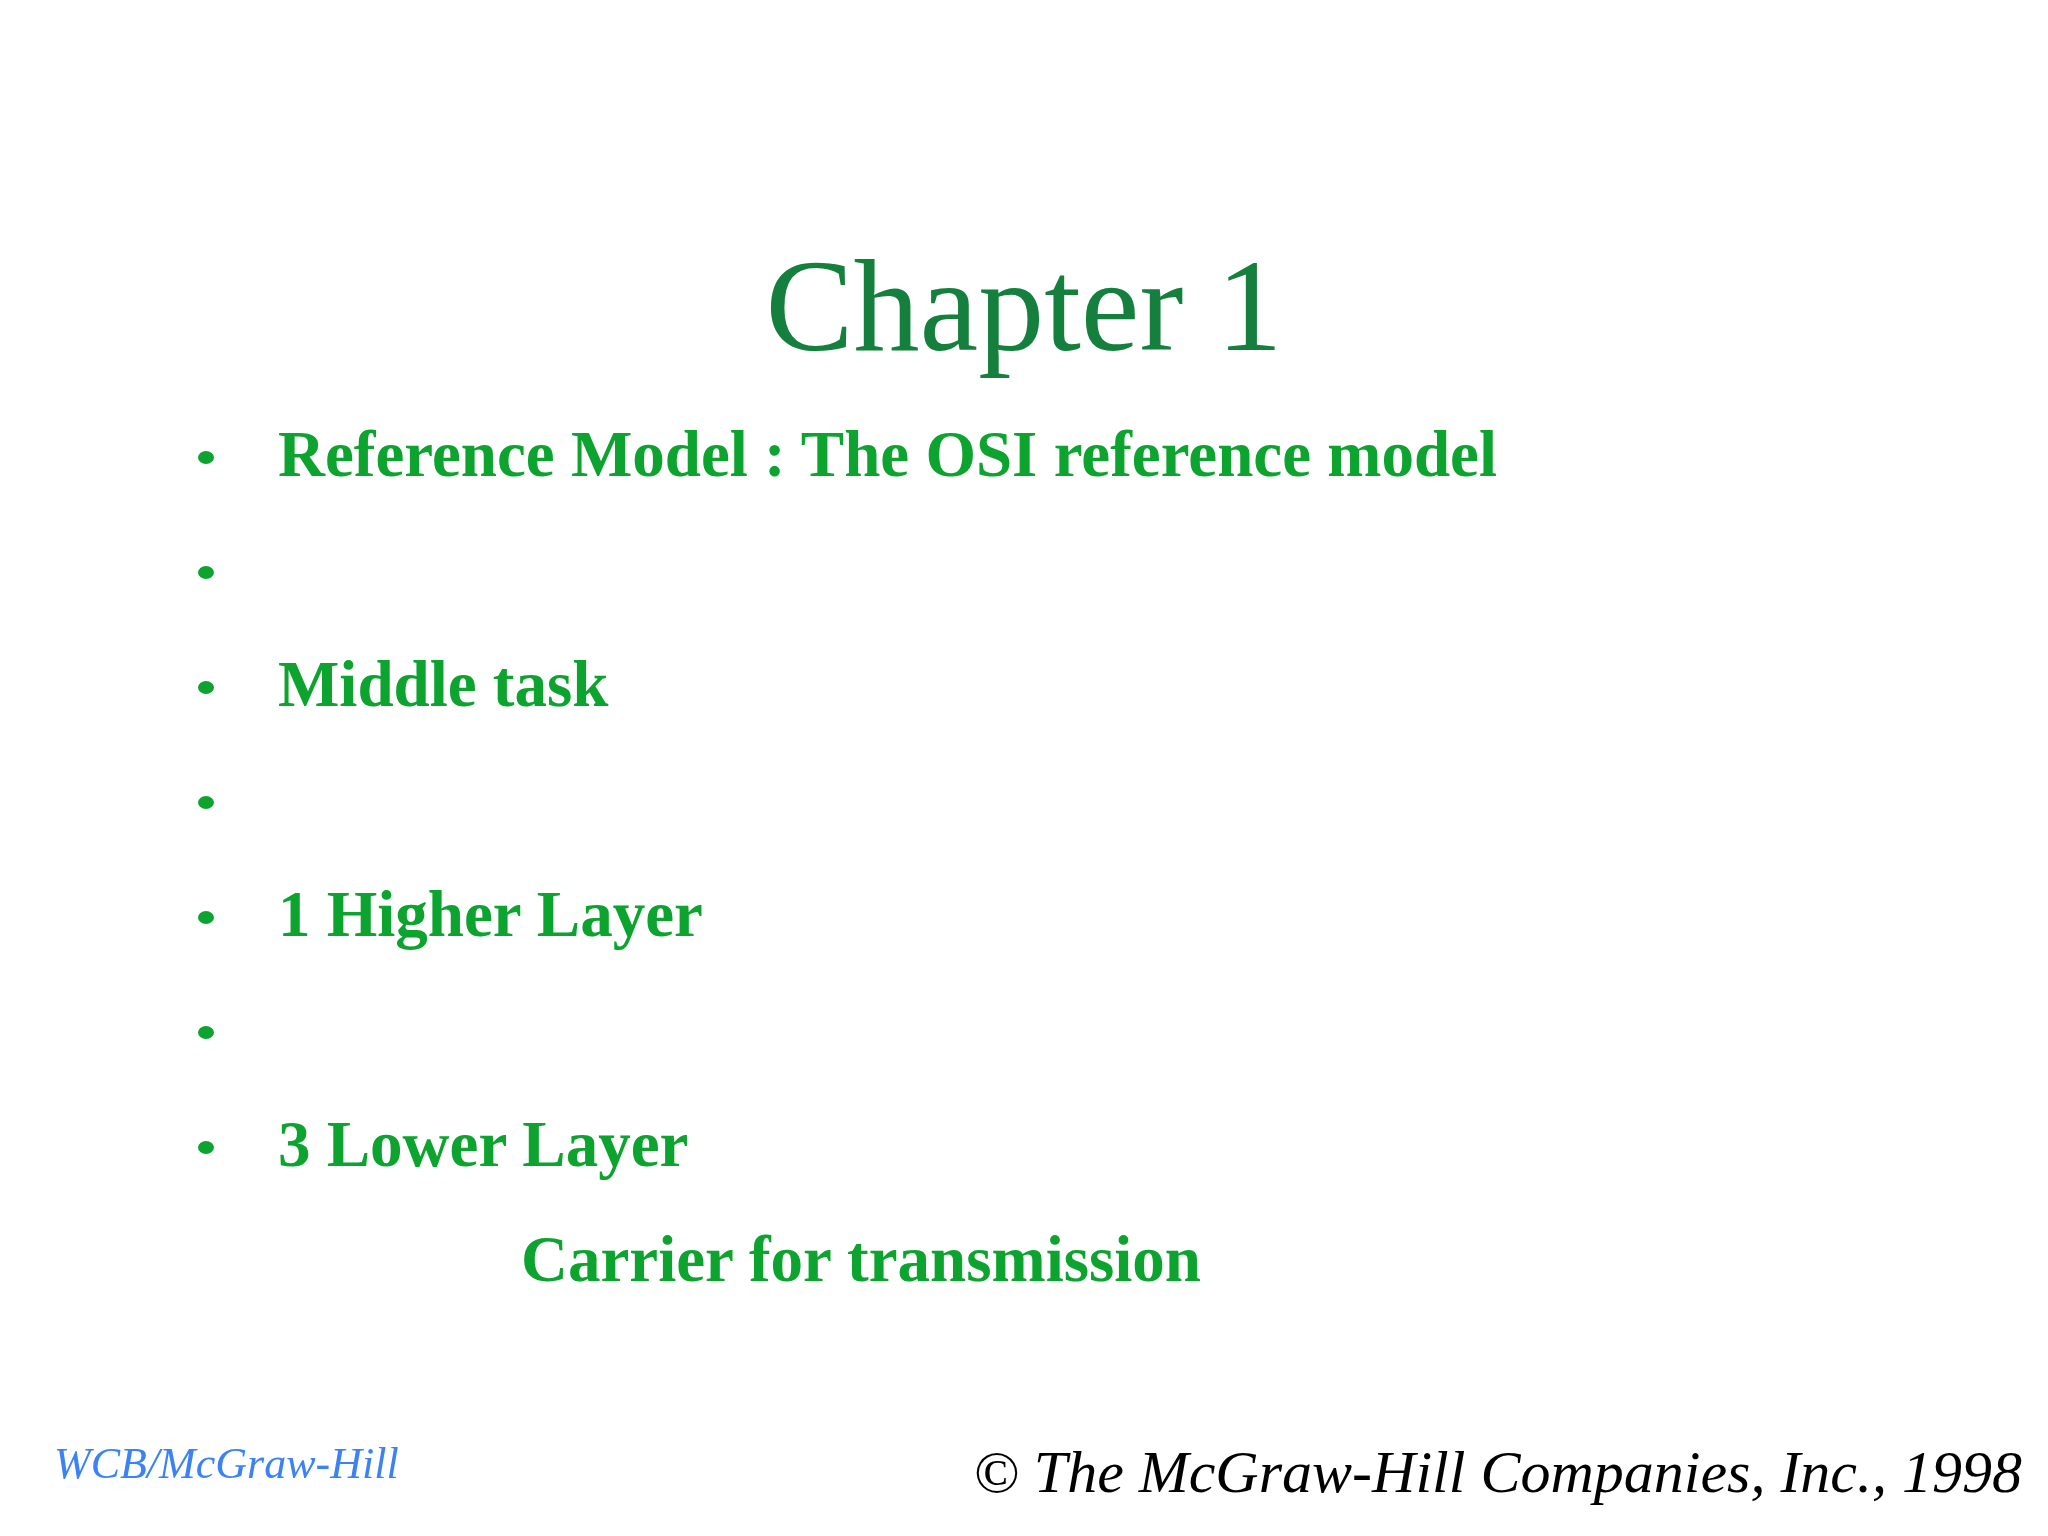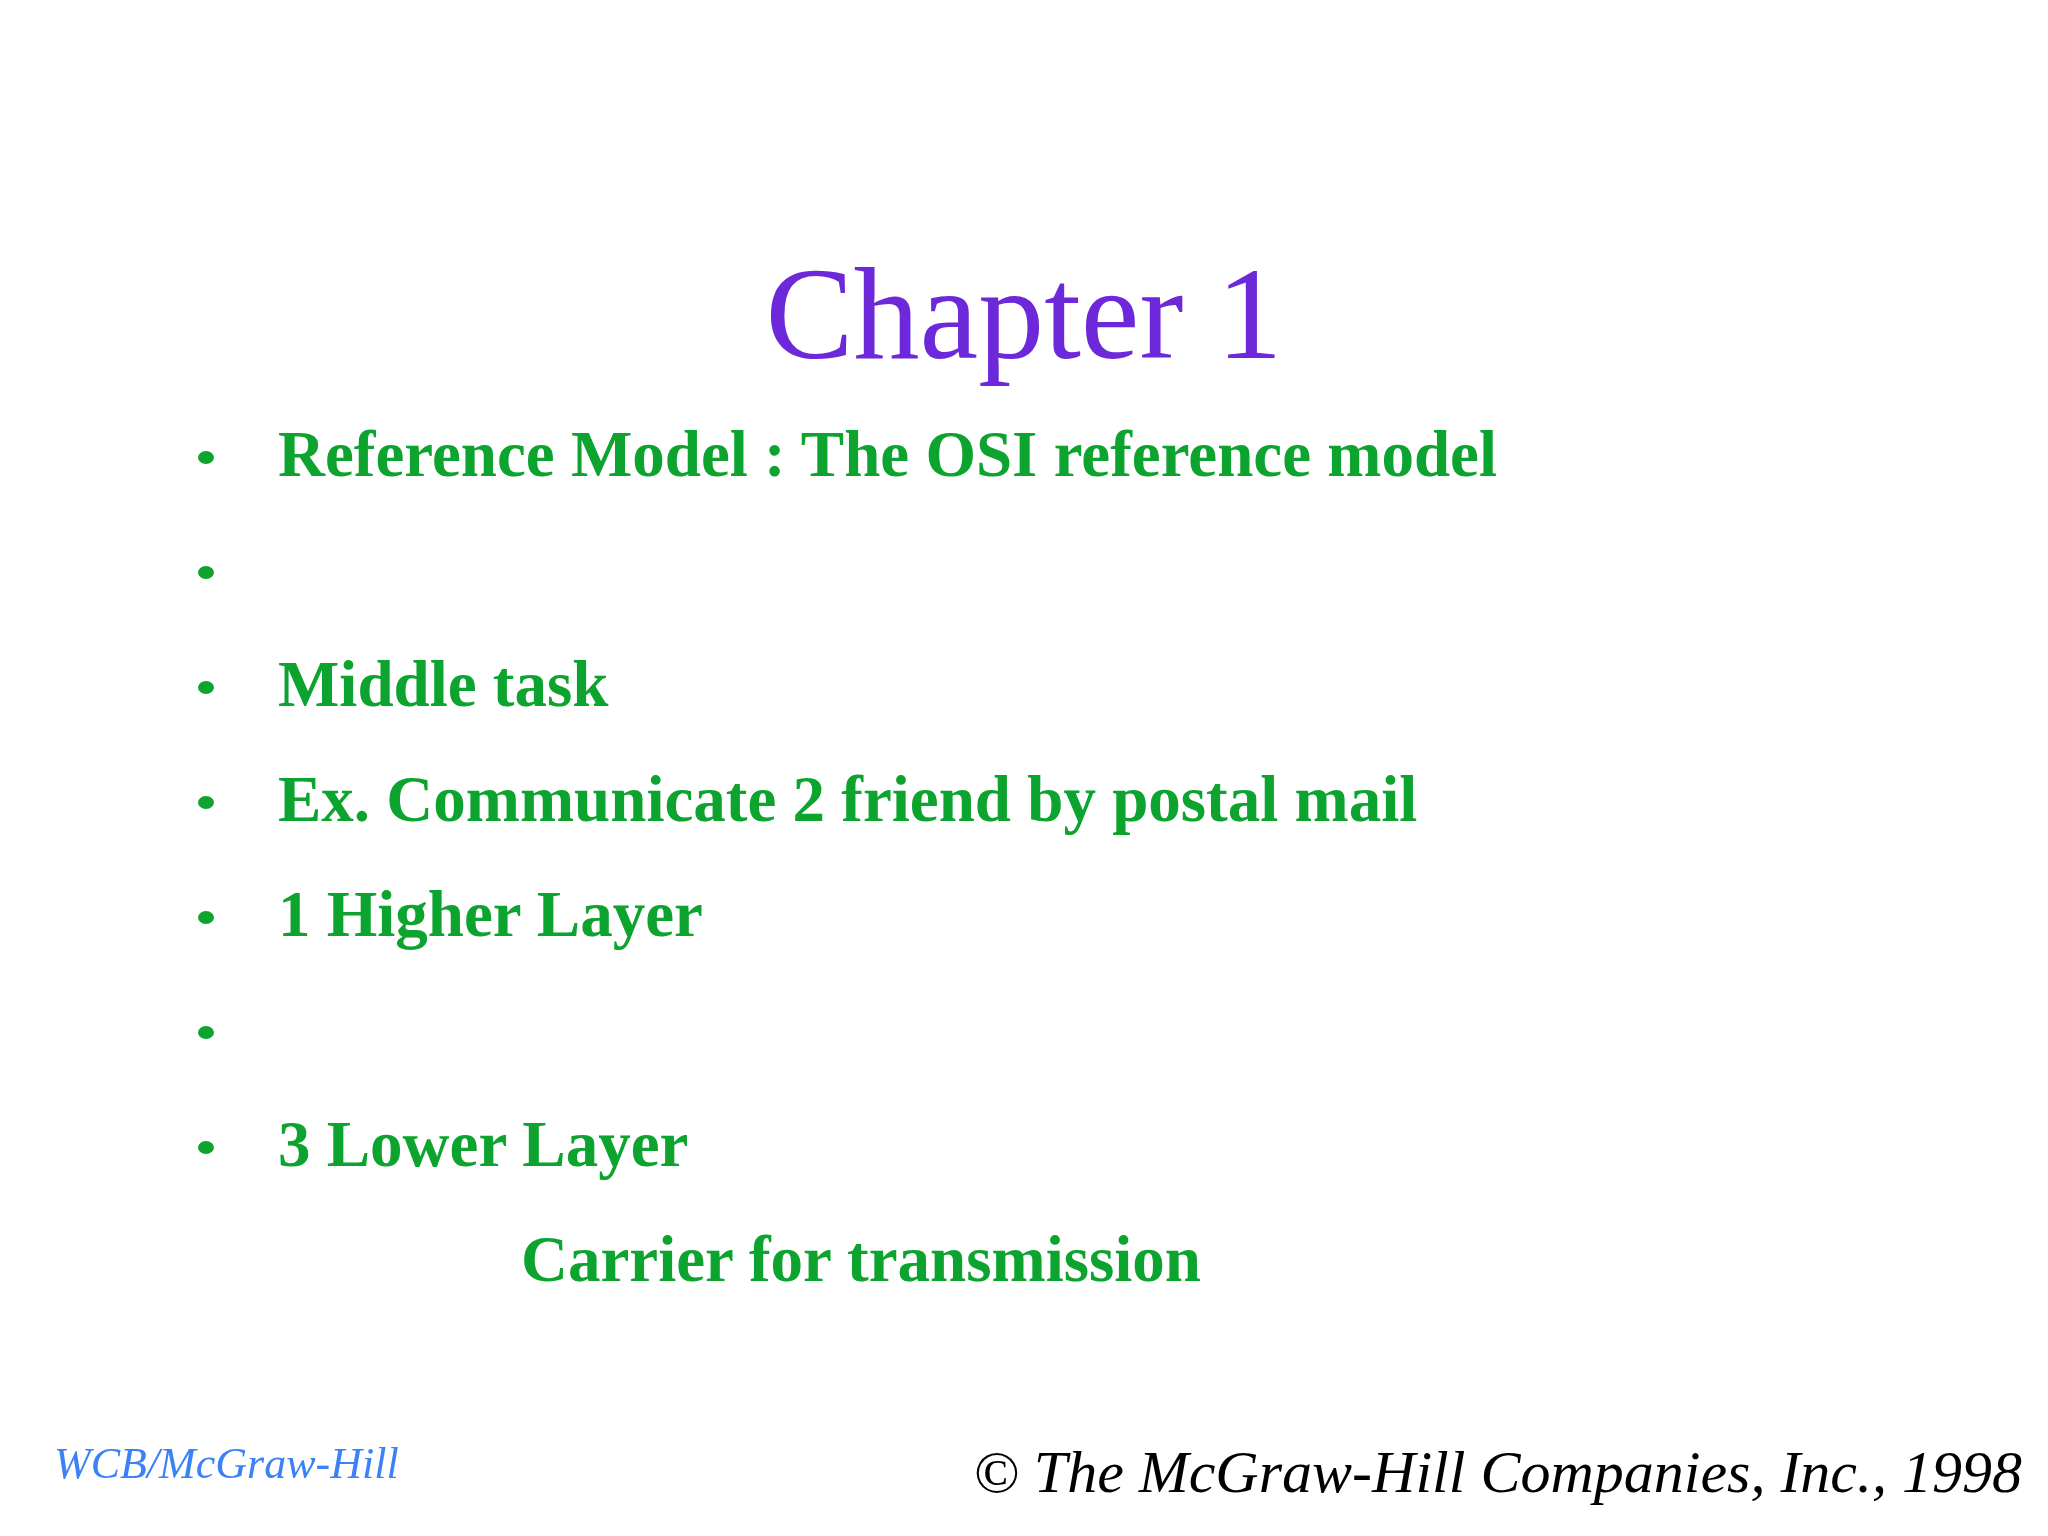--- a/index.html
+++ b/index.html
@@ -14,28 +14,28 @@
     overflow: hidden;
     font-family: "Liberation Serif", "DejaVu Serif", serif;
   }
   .slide {
     position: absolute;
     inset: 0;
     background: #ffffff;
   }
   .slide-title {
     position: absolute;
-    top: 140px;
+    top: 132px;
     left: 0;
     right: 0;
     text-align: center;
     font-size: 132px;
     line-height: 1.3;
     font-weight: normal;
-    color: #6d28d9;
+    color: #15803d;
     letter-spacing: 0px;
     white-space: pre;
   }
   .bullet-list {
     position: absolute;
     left: 198px;
     top: 397px;
     right: 60px;
   }
   .bullet-row {
@@ -99,21 +99,20 @@
       <span class="bullet-dot"></span>
     </div>
 
     <div class="bullet-row">
       <span class="bullet-dot"></span>
       <span class="bullet-text">Middle task</span>
     </div>
 
     <div class="bullet-row">
       <span class="bullet-dot"></span>
-      <span class="bullet-text">Ex. Communicate 2 friend by postal mail</span>
     </div>
 
     <div class="bullet-row">
       <span class="bullet-dot"></span>
       <span class="bullet-text">1 Higher Layer</span>
     </div>
 
     <div class="bullet-row">
       <span class="bullet-dot"></span>
     </div>

